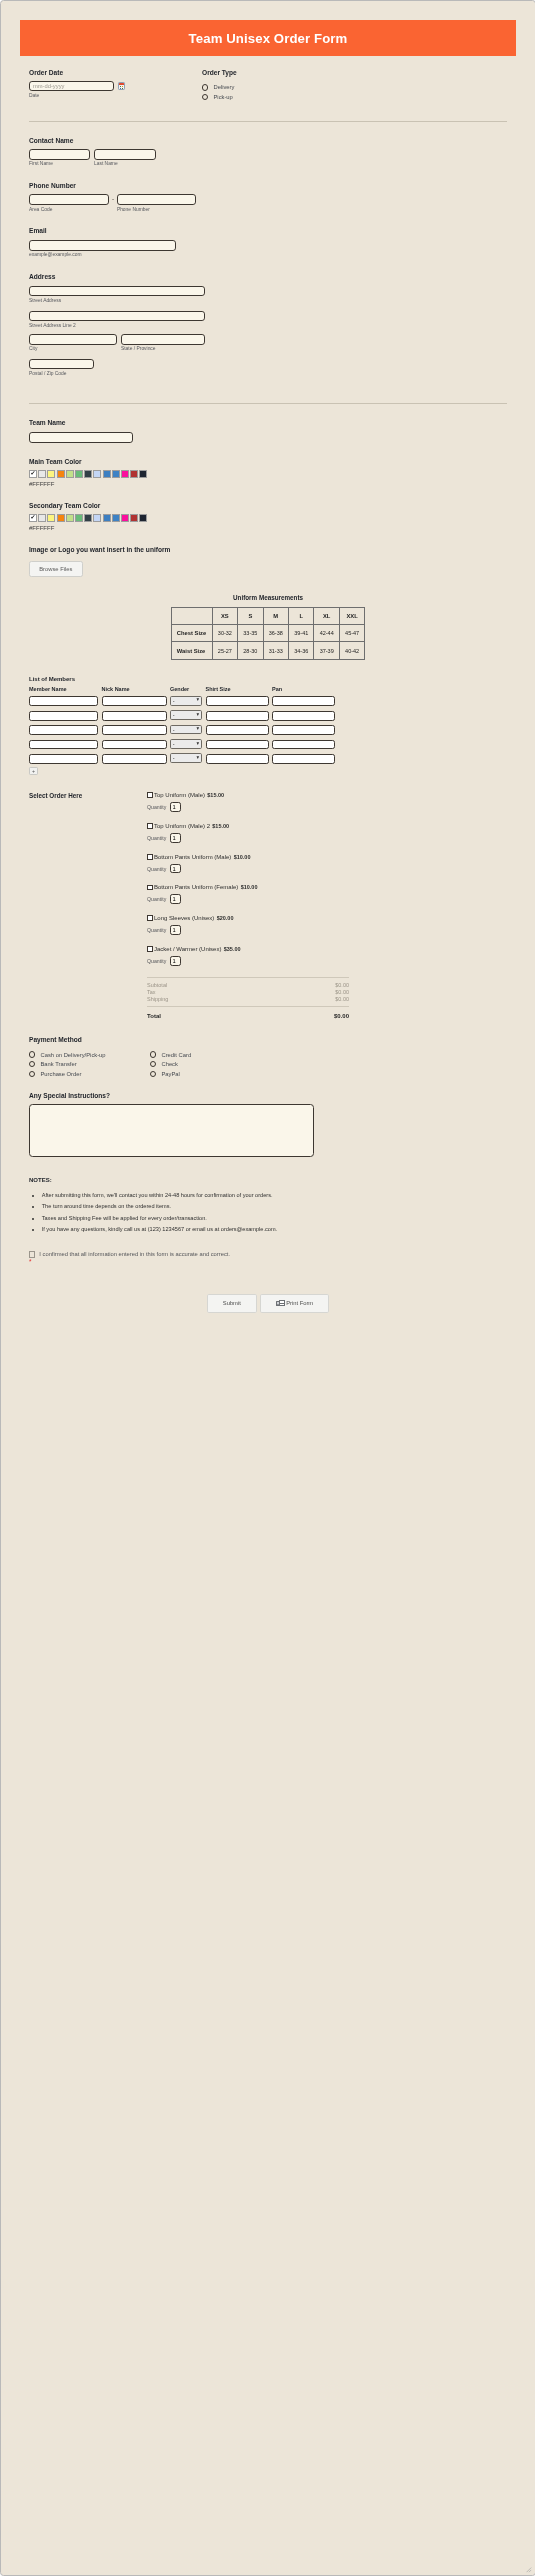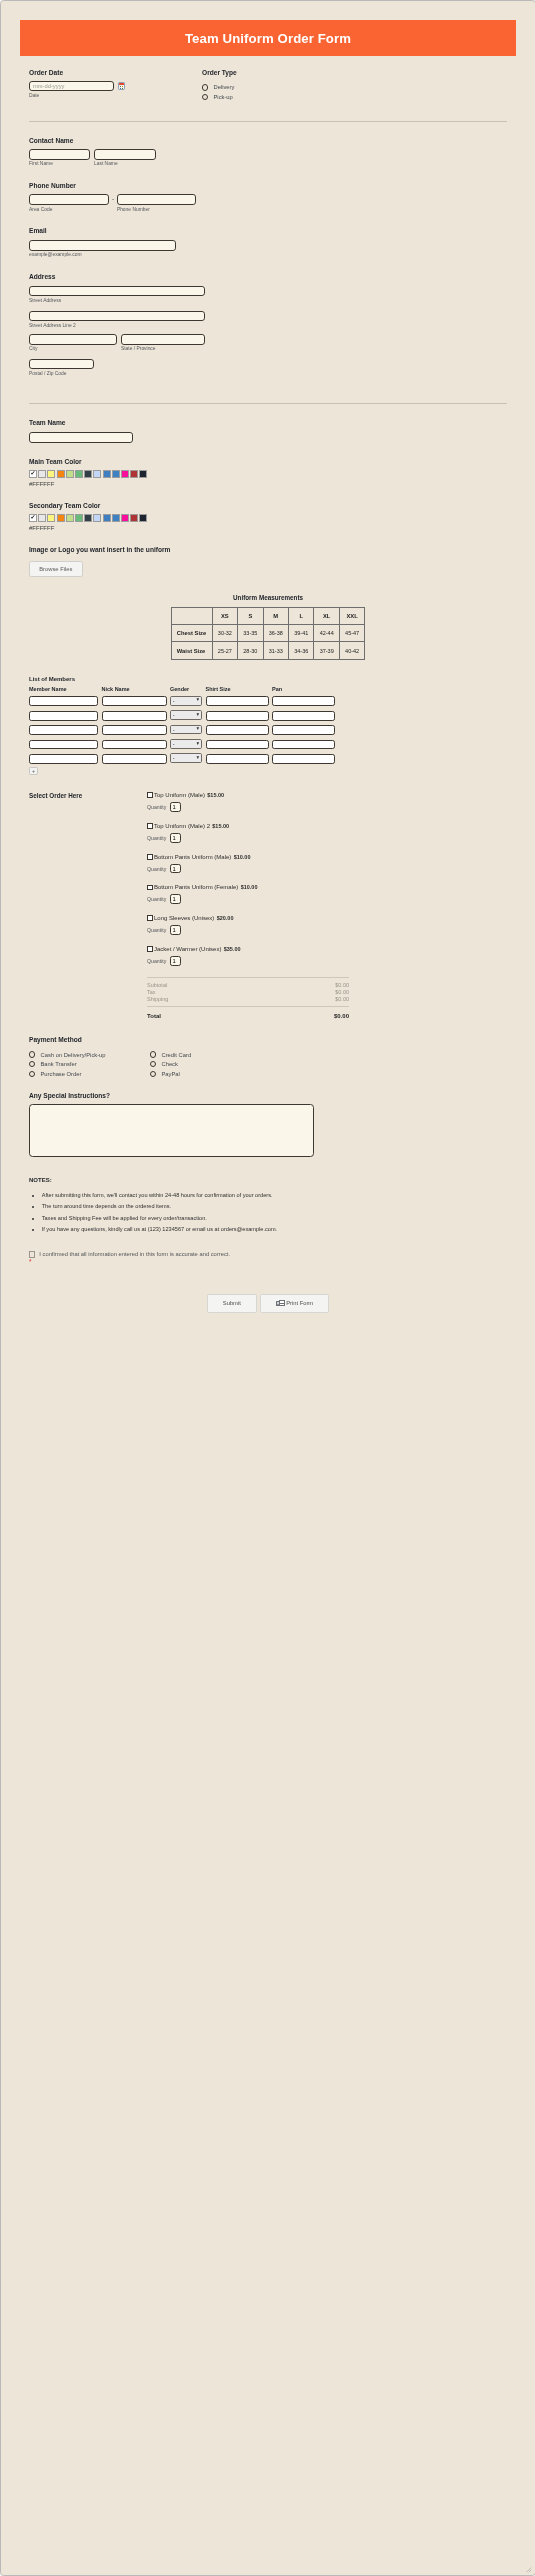--- a/index.html
+++ b/index.html
@@ -343,21 +343,21 @@
     position:absolute; right: 3.5px; bottom: 2.3px;
     width: 5.8px; height: 5.8px;
   }
 </style>
 </head>
 <body>
 
 <div class="page">
 
   <div class="header-band">
-    <div class="header-title">Team Uniform Order Form</div>
+    <div class="header-title">Team Unisex Order Form</div>
   </div>
 
   <div class="toprow">
     <div class="orderdate-wrap col">
       <div class="qlabel">Order Date</div>
       <div class="date-line">
         <input class="fld date-input" placeholder="mm-dd-yyyy" style="">
         <span class="cal-icon">
           <i></i>
             <i></i>

